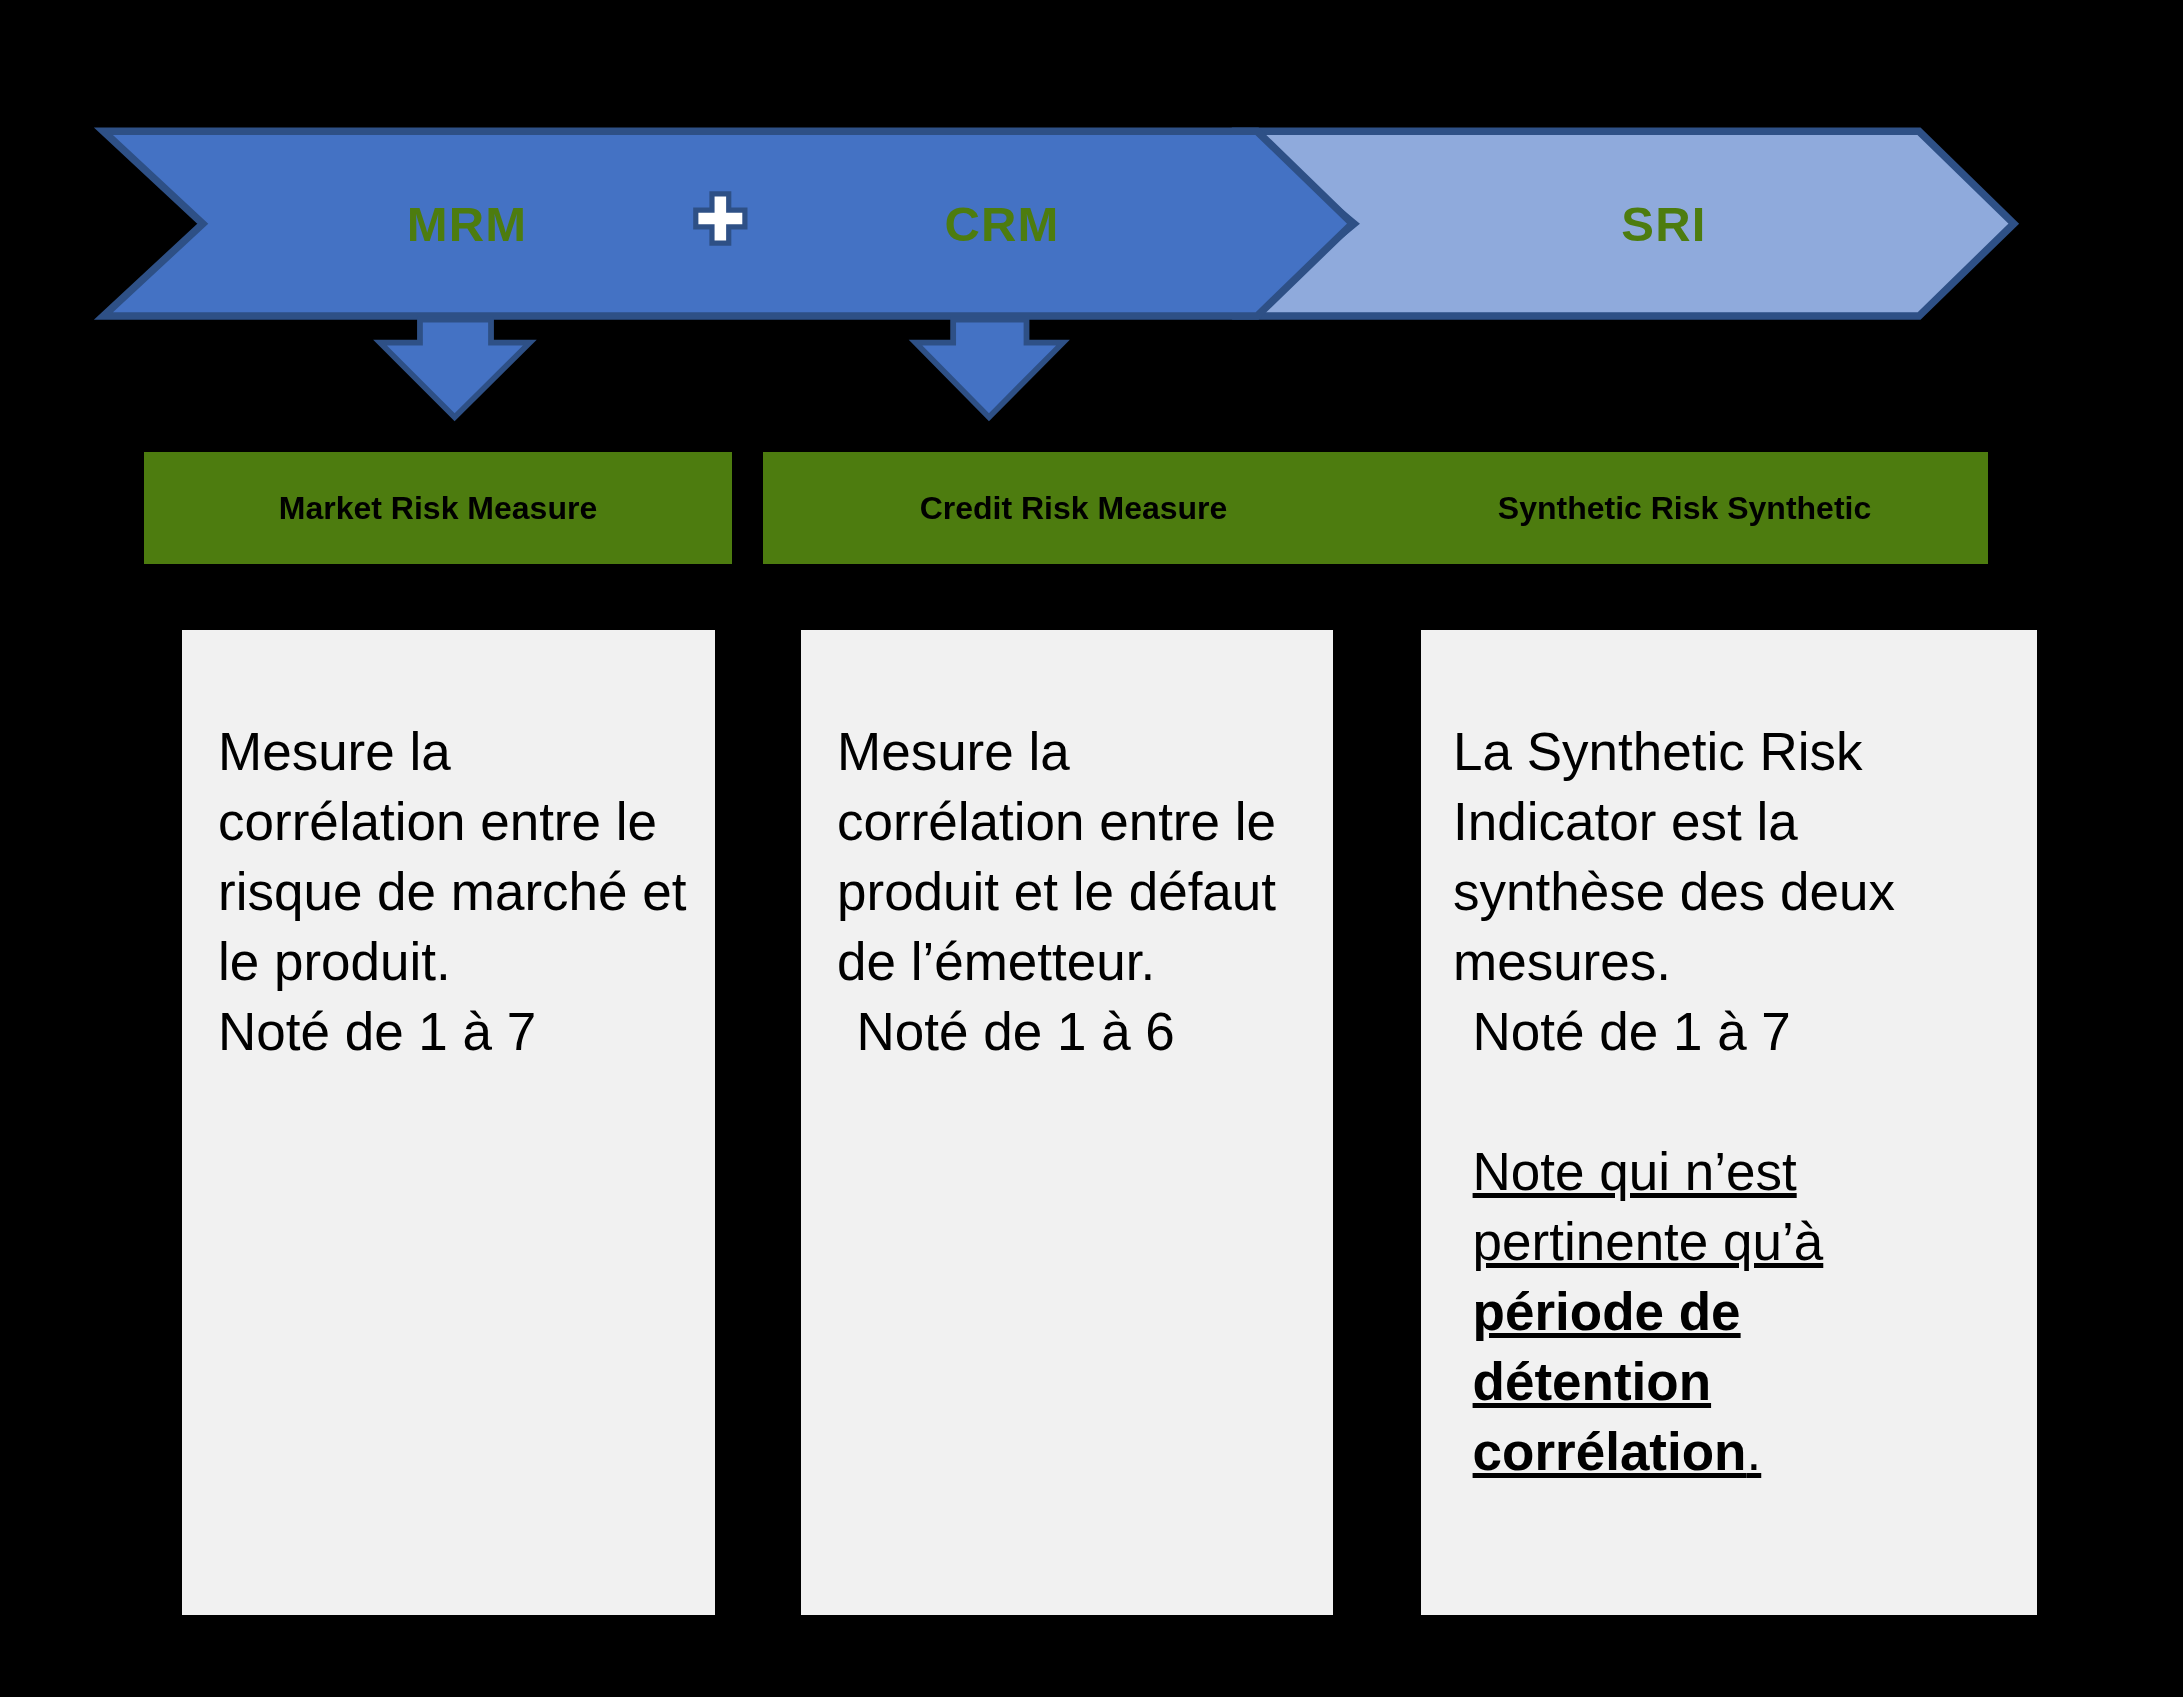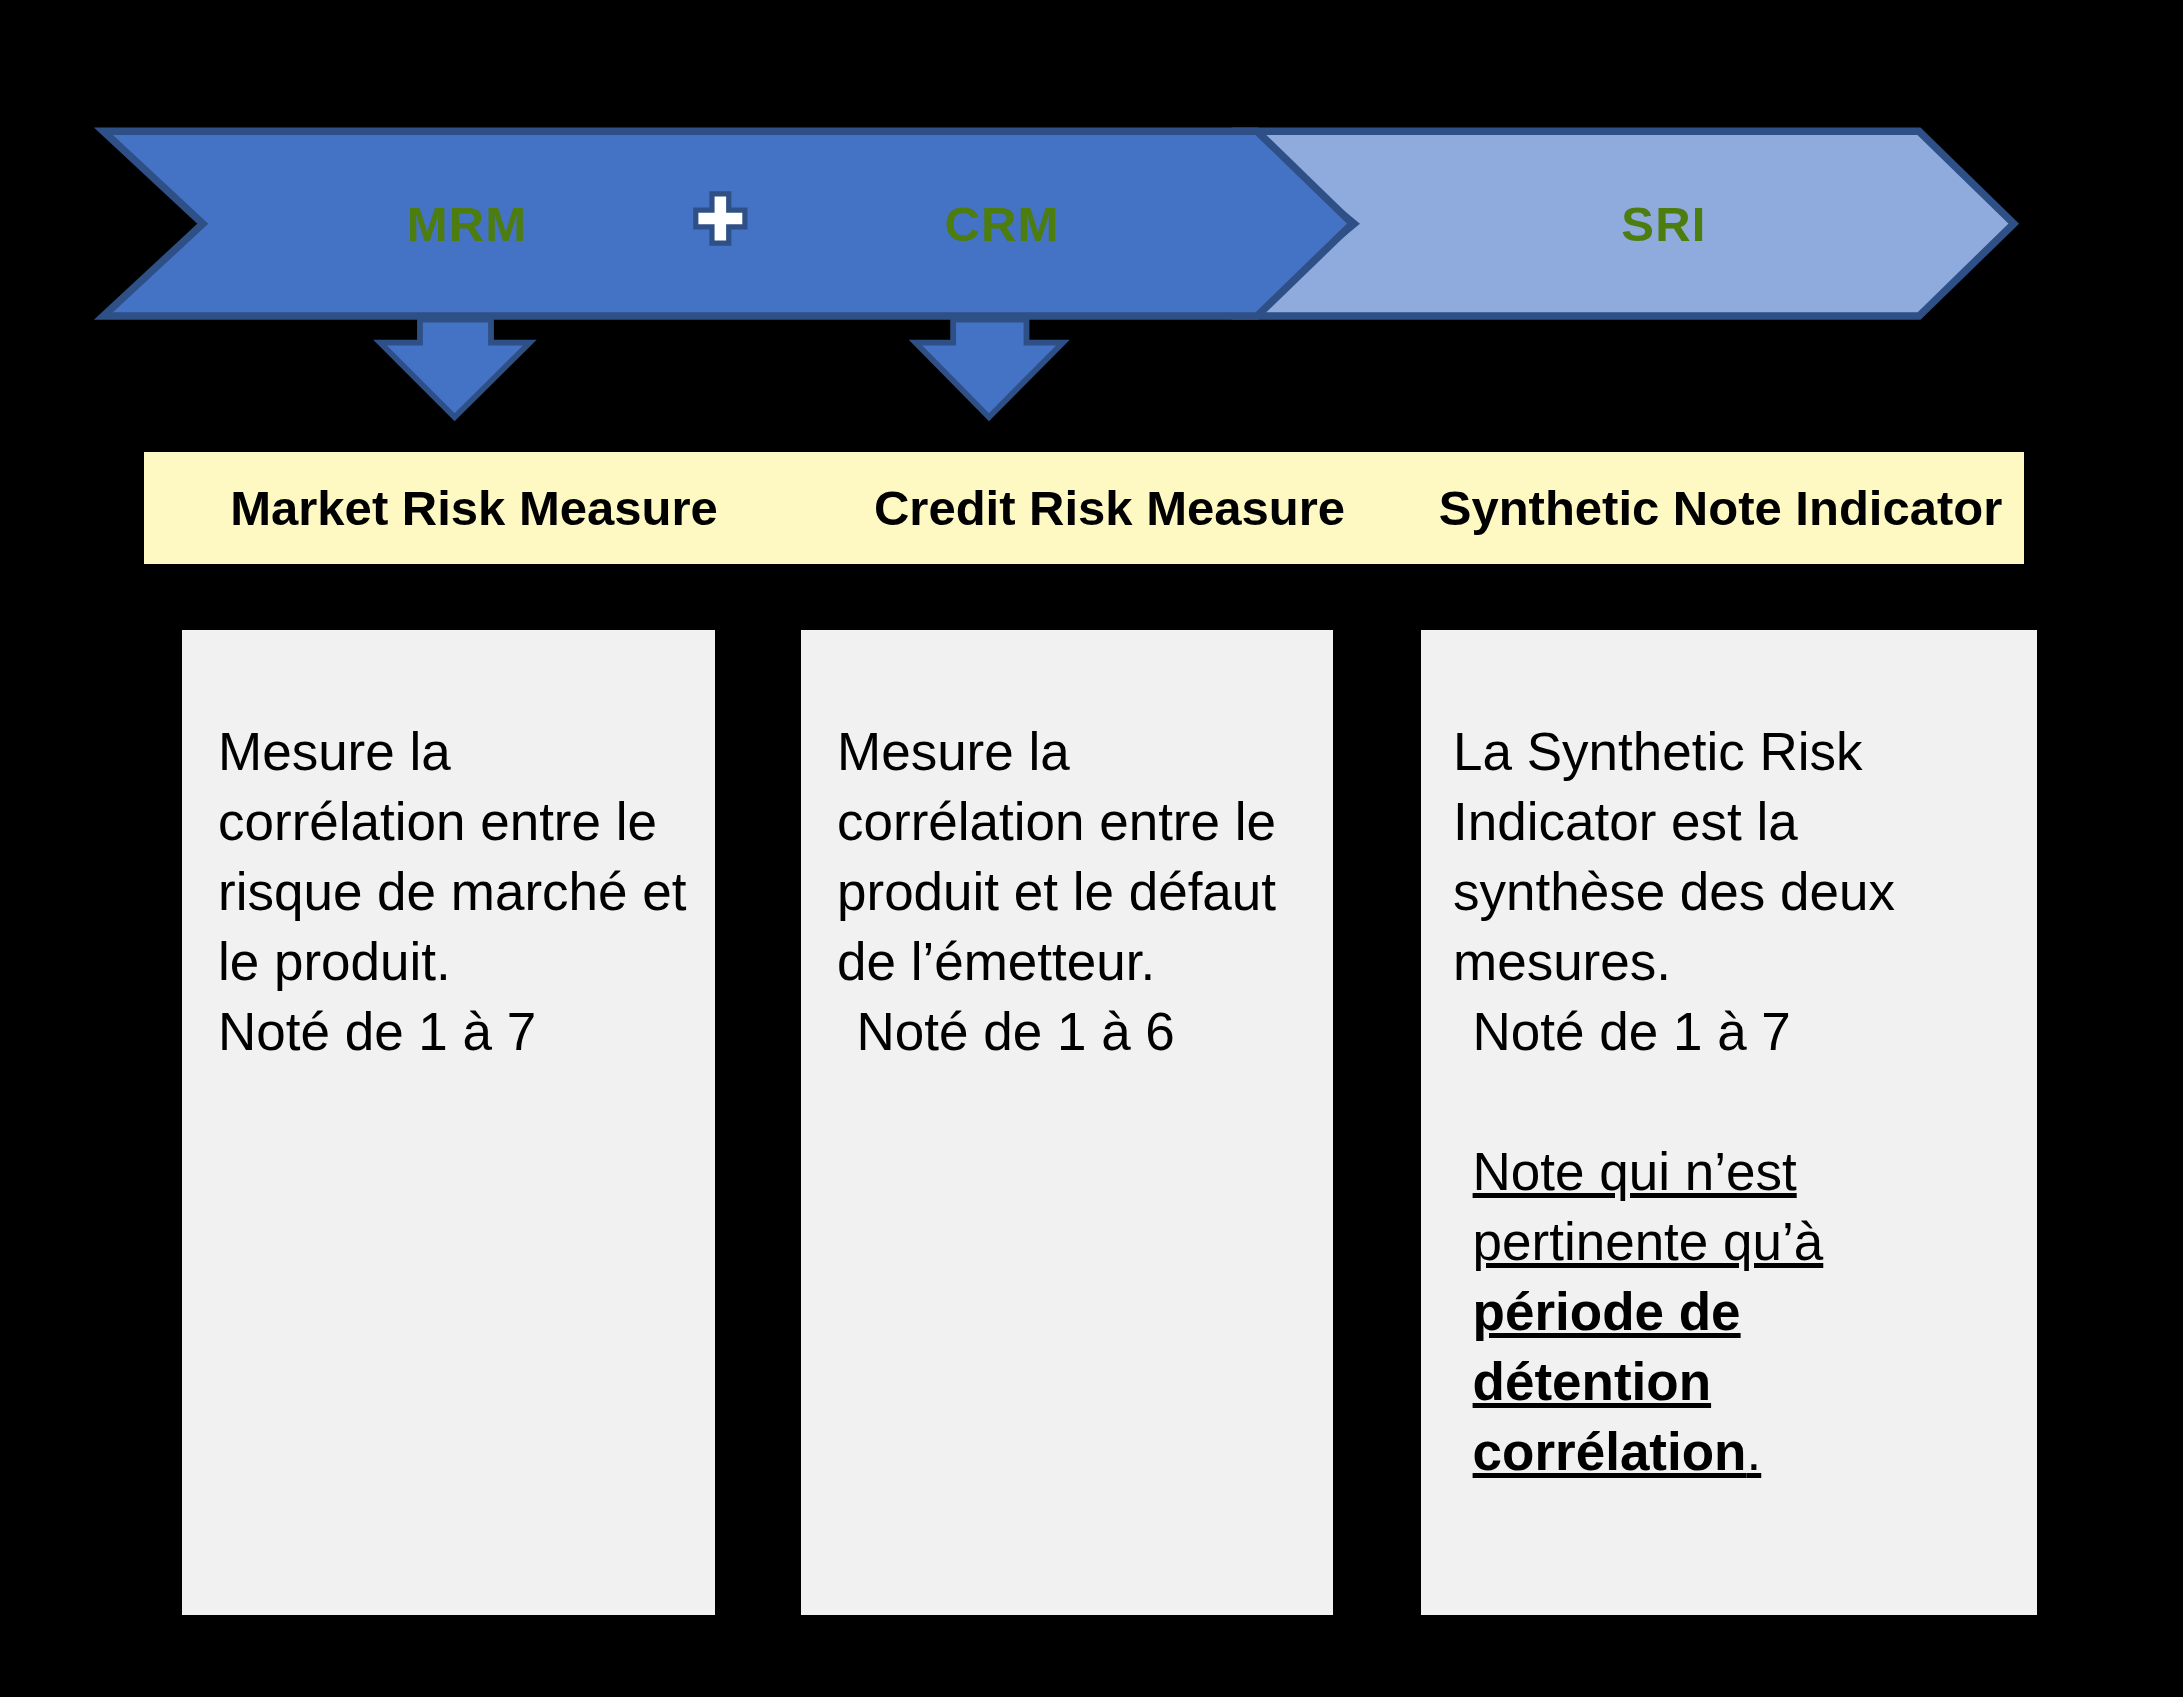--- a/index.html
+++ b/index.html
@@ -28,29 +28,28 @@
     color: #4d7c0f;
     font-weight: bold;
     font-size: 49px;
     letter-spacing: 1.2px;
     white-space: nowrap;
   }
   .hdr {
     position: absolute;
     top: 452px;
     height: 112px;
-    background: #fef9c3;
+    background: #4d7c0f;
     color: #000000;
     font-weight: bold;
-    font-size: 49px;
+    font-size: 32px;
     display: flex;
     align-items: center;
     justify-content: center;
     white-space: nowrap;
-    padding-left: 36px;
   }
   #hdr-1 { left: 144px;  width: 588px; }
   #hdr-2 { left: 763px; width: 621px; }
   #hdr-3 { left: 1381px; width: 607px; }
   .panel {
     position: absolute;
     top: 630px;
     height: 985px;
     background: #F1F1F1;
     color: #000000;
@@ -91,21 +90,21 @@
 
     <polygon points="1650,553 1777,553 1777,593 1840,593 1712,722 1585,593 1650,593" fill="#4472C4" stroke="#2E5086" stroke-width="10" stroke-linejoin="miter"></polygon>
   </svg>
 
   <div class="banner-label" style="left:467px">MRM</div>
   <div class="banner-label" style="left:1002px">CRM</div>
   <div class="banner-label" style="left:1664px">SRI</div>
 
   <div class="hdr" id="hdr-1">Market Risk Measure</div>
   <div class="hdr" id="hdr-2">Credit Risk Measure</div>
-  <div class="hdr" id="hdr-3">Synthetic Note Indicator</div>
+  <div class="hdr" id="hdr-3">Synthetic Risk Synthetic</div>
 
   <div class="panel" id="panel-1">
     <p>Mesure la
 corrélation entre le
 risque de marché et
 le produit.</p>
     <p class="rating">Noté de 1 à 7</p>
   </div>
 
   <div class="panel" id="panel-2">

